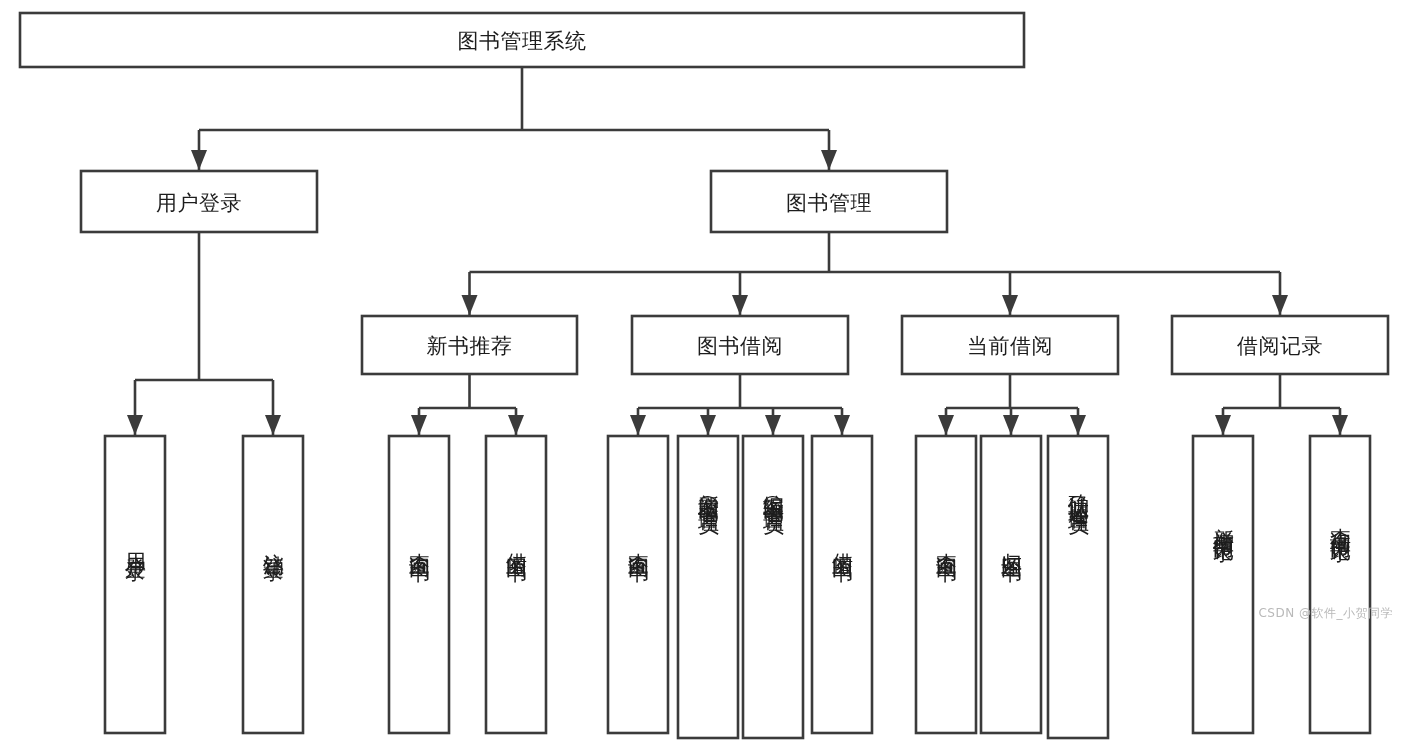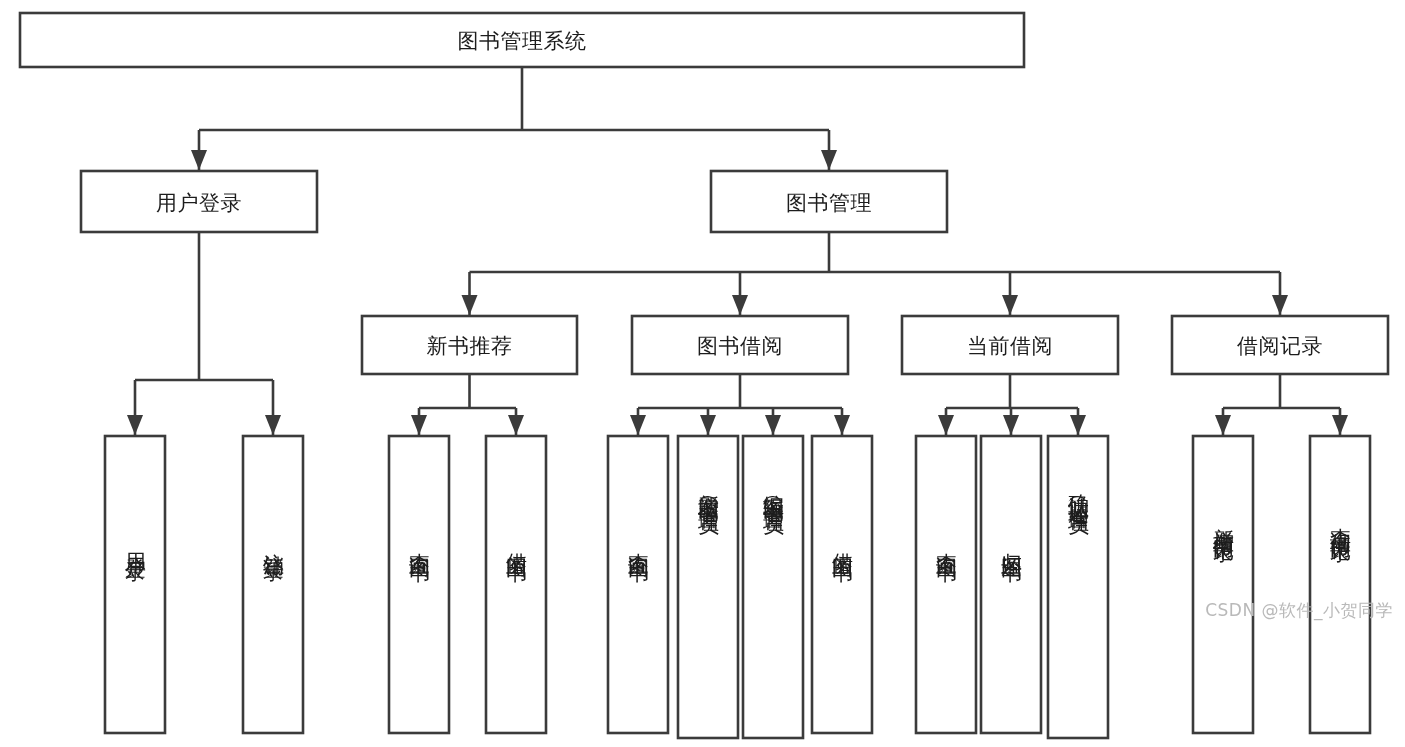--- a/index.html
+++ b/index.html
@@ -60,21 +60,21 @@
     letter-spacing: 3px;
     white-space: nowrap;
     line-height: 1;
     pointer-events: none;
   }
   .watermark {
     position: absolute;
     right: 12px;
     bottom: 8px;
     font-family: "DejaVu Sans", "Liberation Sans", sans-serif;
-    font-size: 17px;
+    font-size: 12px;
     color: #b9b9b9;
     white-space: nowrap;
     letter-spacing: 0.5px;
   }
 </style>
 </head>
 <body>
 
 <div id="diagram-root">
 

